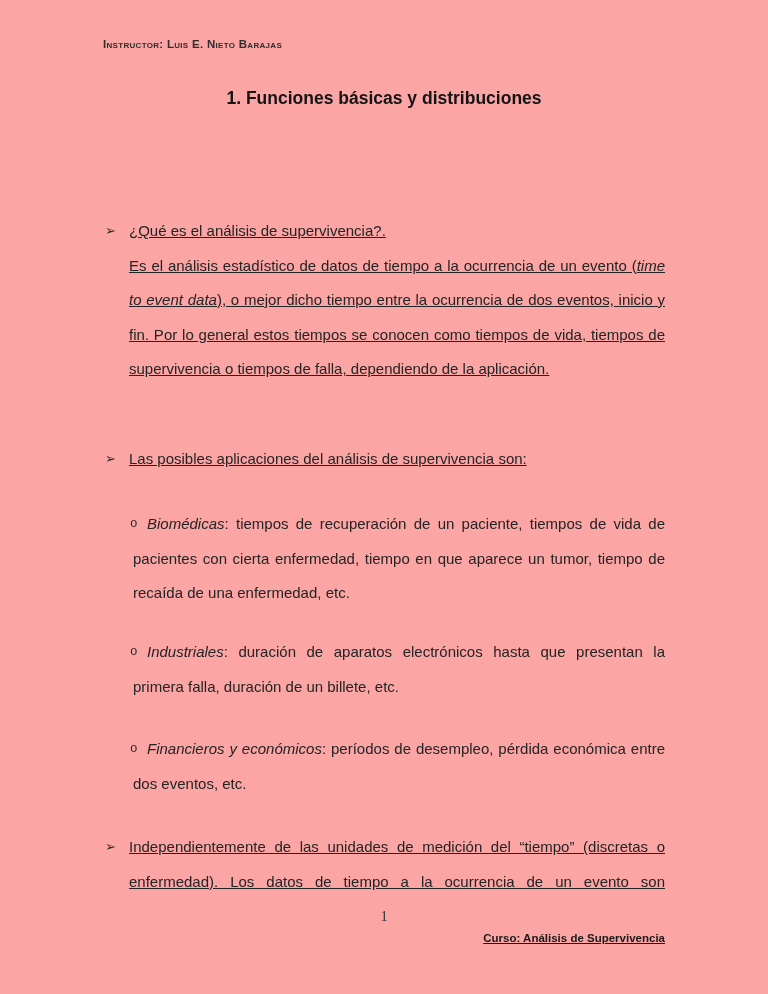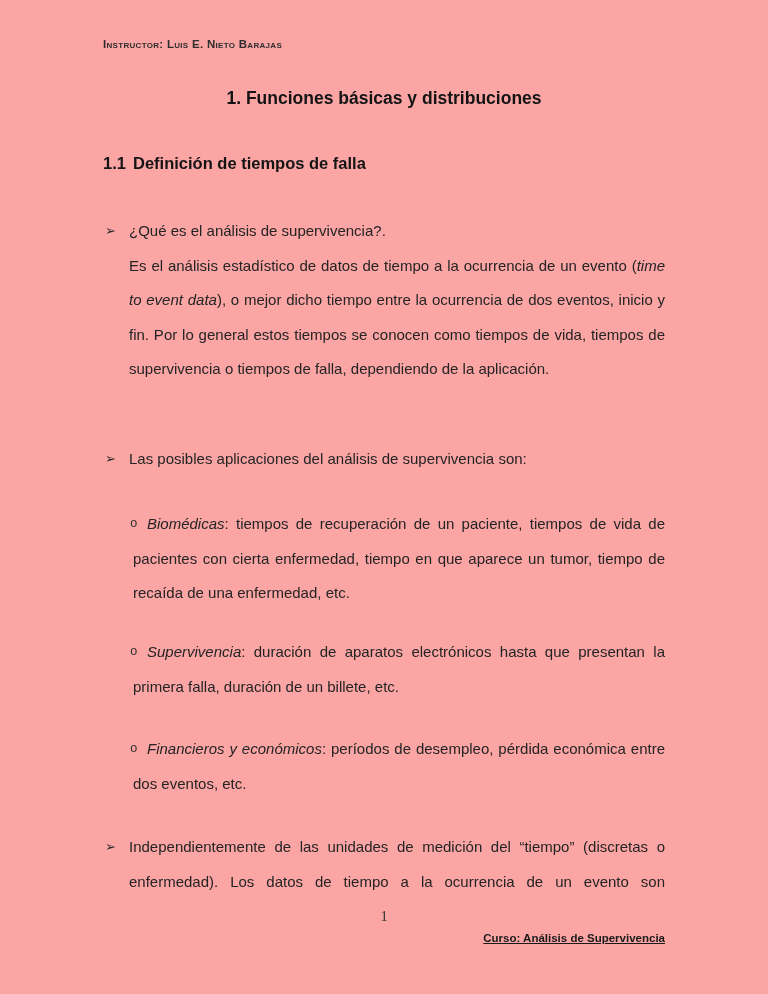--- a/index.html
+++ b/index.html
@@ -69,20 +69,21 @@
     position: absolute;
     left: 2px;
     top: 0;
     font-size: 13px;
     line-height: 34.5px;
     color: #2a2a2a;
   }
   .bullet .lead,
   .bullet .para {
     margin: 0 0 0 26px;
+    text-decoration: underline;
   }
   .para.just {
     text-align: justify;
   }
   .para.just-all {
     text-align: justify;
     text-align-last: justify;
   }
   .b1 { top: 214px; }
   .b2 { top: 442px; }
@@ -138,43 +139,40 @@
 </style>
 </head>
 <body>
 
 <div class="page">
 
   <div class="instructor">Instructor: Luis E. Nieto Barajas</div>
 
   <h1 class="title">1. Funciones básicas y distribuciones</h1>
 
-  <h2 class="section">
-    <span class="sec-num">1.1</span><span class="sec-title">Definición de tiempos de falla</span>
-  </h2>
 
   <div class="bullet b1">
     <span class="bmark">➢</span>
     <div class="lead">¿Qué es el análisis de supervivencia?.</div>
     <div class="para just"><span>Es el análisis estadístico de datos de tiempo a la ocurrencia de un evento (</span><i>time to event data</i><span>), o mejor dicho tiempo entre la ocurrencia de dos eventos, inicio y fin. Por lo general estos tiempos se conocen como tiempos de vida, tiempos de supervivencia o tiempos de falla, dependiendo de la aplicación.</span></div>
   </div>
 
   <div class="bullet b2">
     <span class="bmark">➢</span>
     <div class="lead">Las posibles aplicaciones del análisis de supervivencia son:</div>
   </div>
 
   <div class="sub s1">
     <span class="smark">o</span>
     <div class="para just"><i>Biomédicas</i><span>: tiempos de recuperación de un paciente, tiempos de vida de pacientes con cierta enfermedad, tiempo en que aparece un tumor, tiempo de recaída de una enfermedad, etc.</span></div>
   </div>
 
   <div class="sub s2">
     <span class="smark">o</span>
-    <div class="para just"><i>Supervivencia</i><span>: duración de aparatos electrónicos hasta que presentan la primera falla, duración de un billete, etc.</span></div>
+    <div class="para just"><i>Industriales</i><span>: duración de aparatos electrónicos hasta que presentan la primera falla, duración de un billete, etc.</span></div>
   </div>
 
   <div class="sub s3">
     <span class="smark">o</span>
     <div class="para just"><i>Financieros y económicos</i><span>: períodos de desempleo, pérdida económica entre dos eventos, etc.</span></div>
   </div>
 
   <div class="bullet b3">
     <span class="bmark">➢</span>
     <div class="para just-all">Independientemente de las unidades de medición del “tiempo” (discretas o enfermedad). Los datos de tiempo a la ocurrencia de un evento son</div>

